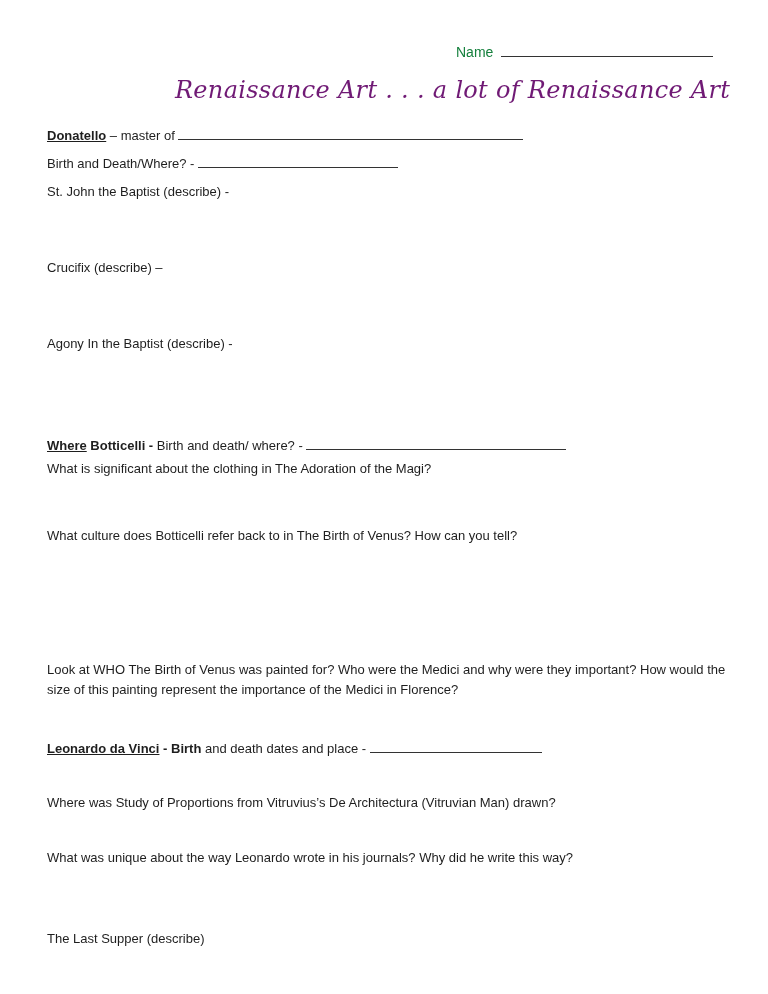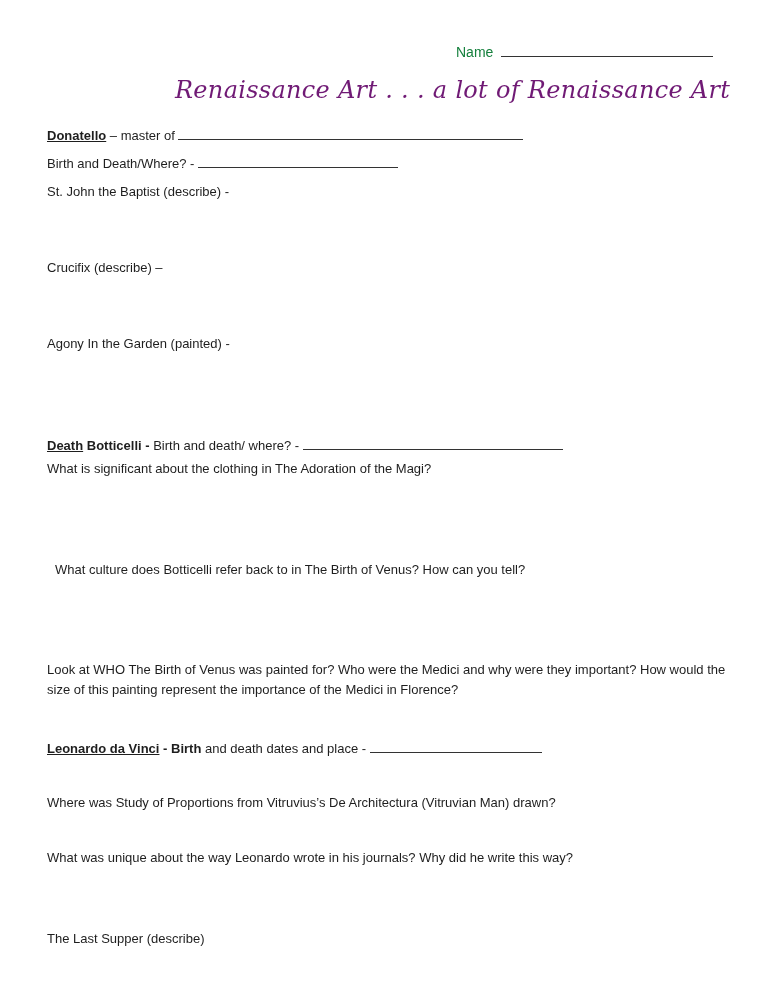--- a/index.html
+++ b/index.html
@@ -28,28 +28,28 @@
 <div class="abs t" style="top:127px;">
   <span class="u">Donatello</span><span> – master of </span><span class="blank" style="width:345px;"></span>
 </div>
 
 <div class="abs t" style="top:155px;">
   <span>Birth and Death/Where?  - </span><span class="blank" style="width:200px;"></span>
 </div>
 
 <div class="abs t" style="top:184px;">St. John the Baptist (describe) -</div>
 <div class="abs t" style="top:260px;">Crucifix (describe) –</div>
-<div class="abs t" style="top:336px;">Agony In the Garden (painted) -</div>
+<div class="abs t" style="top:336px;">Agony In the Baptist (describe) -</div>
 
 <div class="abs t" style="top:437px;">
-  <span class="u">Death</span><span class="b"> Botticelli -</span><span> Birth and death/ where? - </span><span class="blank" style="width:260px;"></span>
+  <span class="u">Where</span><span class="b"> Botticelli -</span><span> Birth and death/ where? - </span><span class="blank" style="width:260px;"></span>
 </div>
 
 <div class="abs t" style="top:461px;">What is significant about the clothing in The Adoration of the Magi?</div>
-<div class="abs t" style="top:562px;margin-left:8px;">What culture does Botticelli refer back to in The Birth of Venus? How can you tell?</div>
+<div class="abs t" style="top:528px;">What culture does Botticelli refer back to in The Birth of Venus? How can you tell?</div>
 <div class="abs t wrap" style="top:660px;">Look at WHO The Birth of Venus was painted for? Who were the Medici and why were they important?   How would the size of this painting represent the importance of the Medici in Florence?</div>
 
 <div class="abs t" style="top:740px;">
   <span class="u">Leonardo da Vinci</span><span class="b"> - Birth</span><span> and death dates and place - </span><span class="blank" style="width:172px;"></span>
 </div>
 
 <div class="abs t" style="top:795px;">Where was Study of Proportions from Vitruvius’s De Architectura (Vitruvian Man) drawn?</div>
 <div class="abs t" style="top:850px;">What was unique about the way Leonardo wrote in his journals? Why did he write this way?</div>
 <div class="abs t" style="top:931px;">The Last Supper (describe)</div>
 

